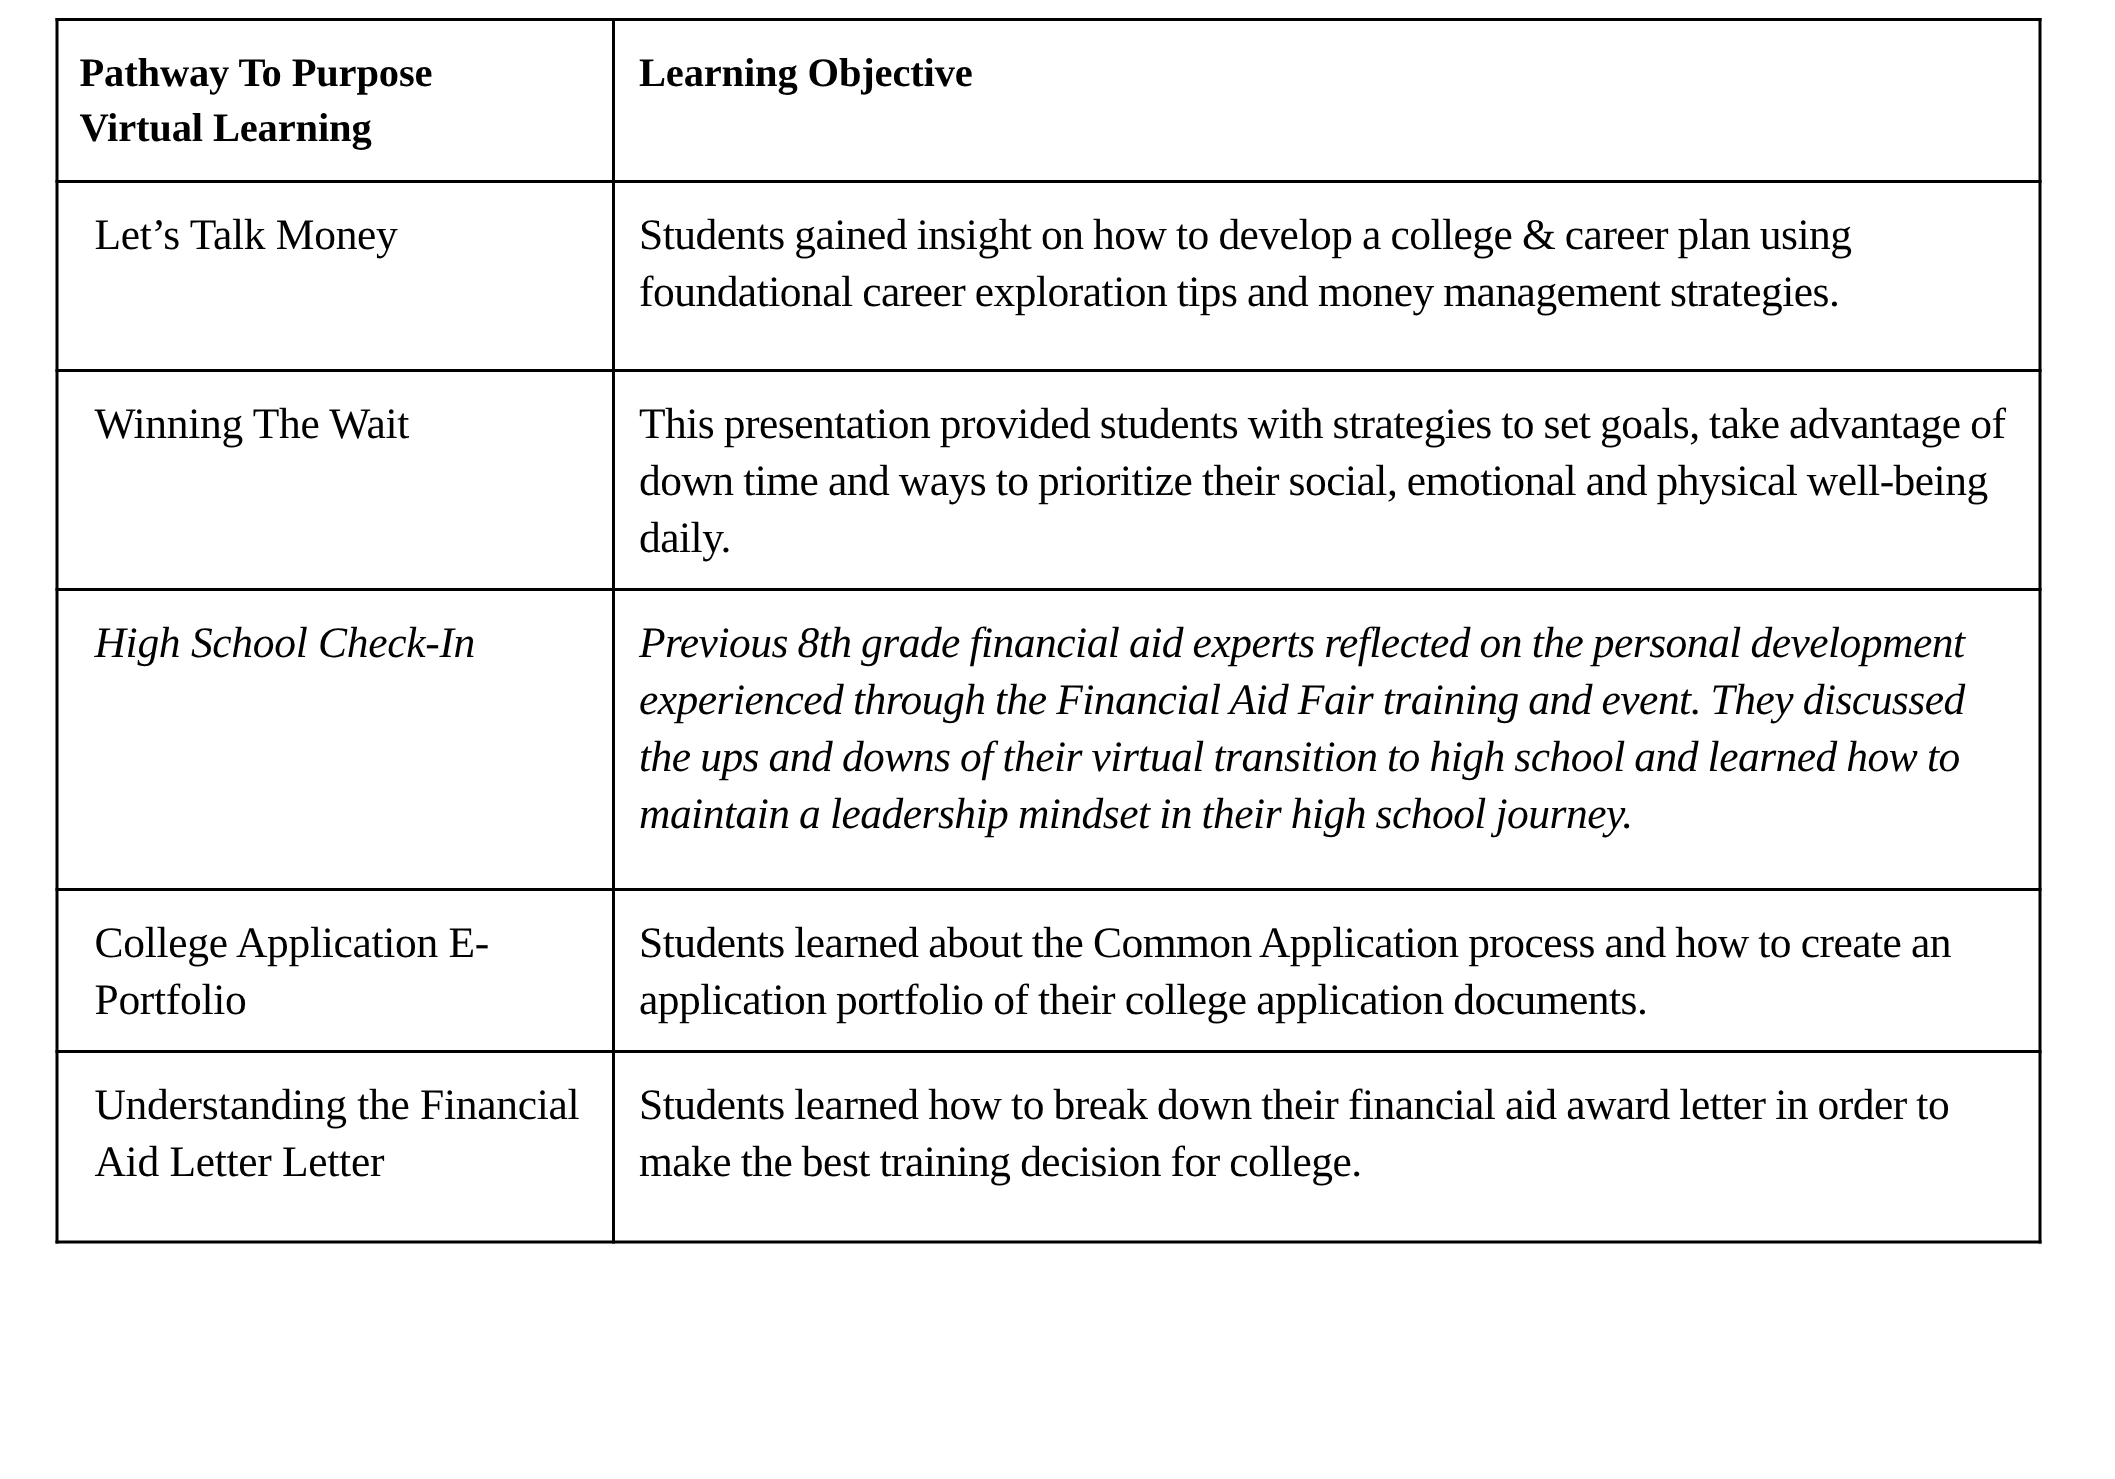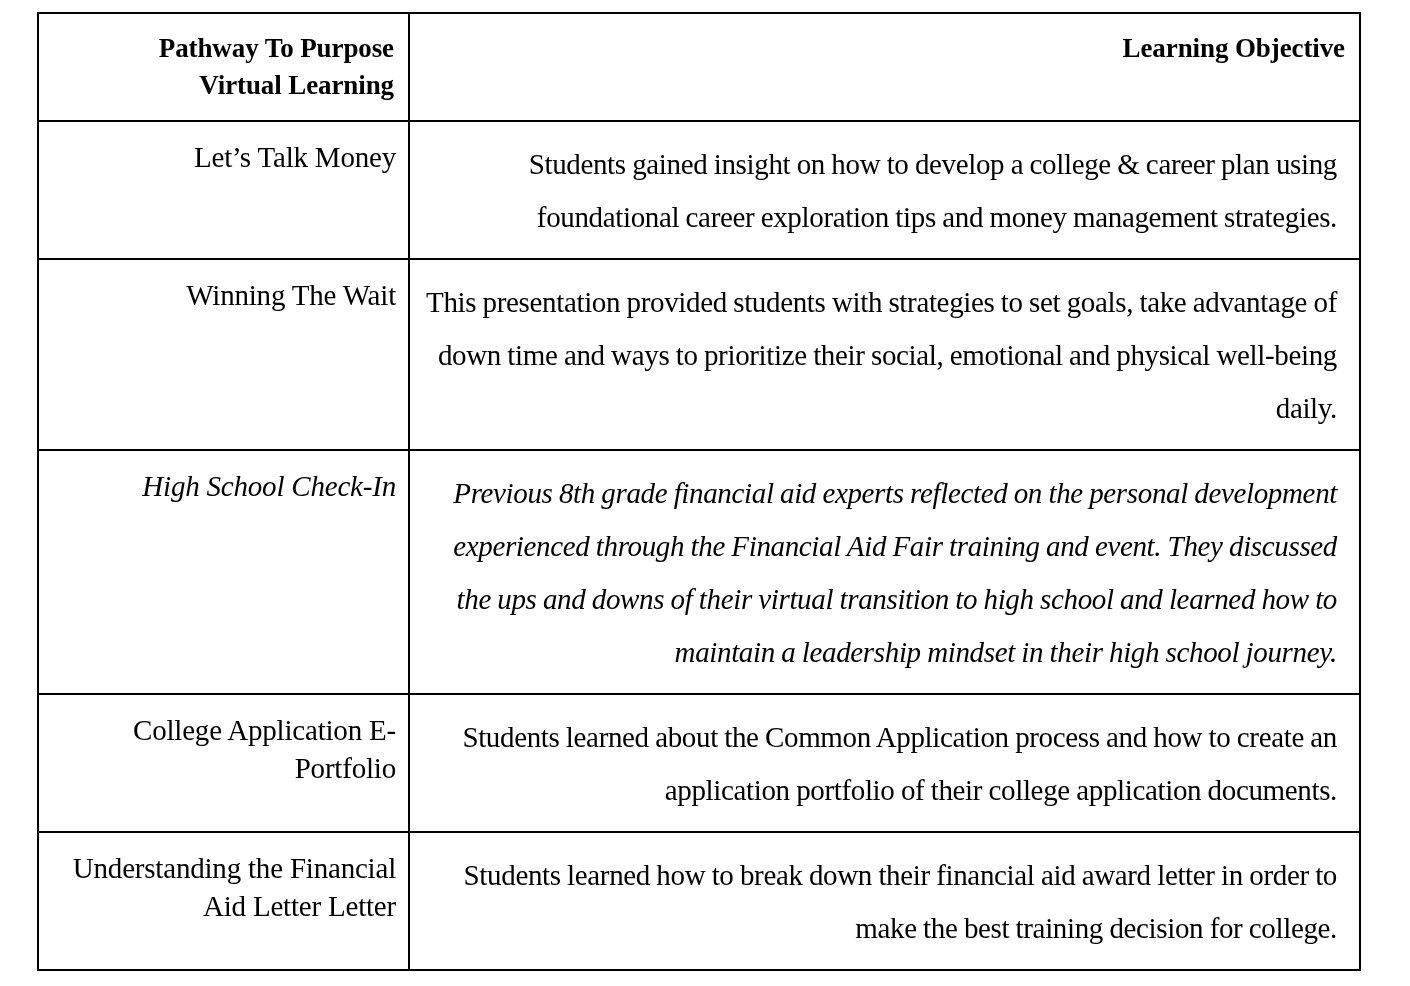--- a/index.html
+++ b/index.html
@@ -33,51 +33,51 @@
     background: #ffffff;
   }
 
   table.workshop-table col.col-workshop { width: 371px; }
   table.workshop-table col.col-objective { width: 951px; }
 
   table.workshop-table th,
   table.workshop-table td {
     border: 2px solid #000000;
     vertical-align: top;
-    text-align: right;
+    text-align: left;
     padding: 0;
     background: #ffffff;
   }
 
   
   .hdr-cell {
     height: 106px;
   }
   .hdr-text {
     font-weight: bold;
     font-size: 27px;
     line-height: 37px;
     padding: 16px 14px 0 14px;
     letter-spacing: -0.1px;
   }
   .hdr-text.objective {
-    padding-left: 32px;
+    padding-left: 16px;
   }
 
   
   .workshop-name {
     font-size: 29px;
     line-height: 38px;
     padding: 16px 12px 14px 24px;
     letter-spacing: -0.2px;
   }
 
   .objective-text {
     font-size: 29px;
-    line-height: 53px;
+    line-height: 38px;
     padding: 16px 22px 14px 16px;
     letter-spacing: -0.35px;
     word-spacing: -0.5px;
   }
 
   
   tr.row-0 td { height: 124px; }
   tr.row-1 td { height: 124px; }
   tr.row-2 td { height: 198px; font-style: italic; }
   tr.row-3 td { height: 85px; }

